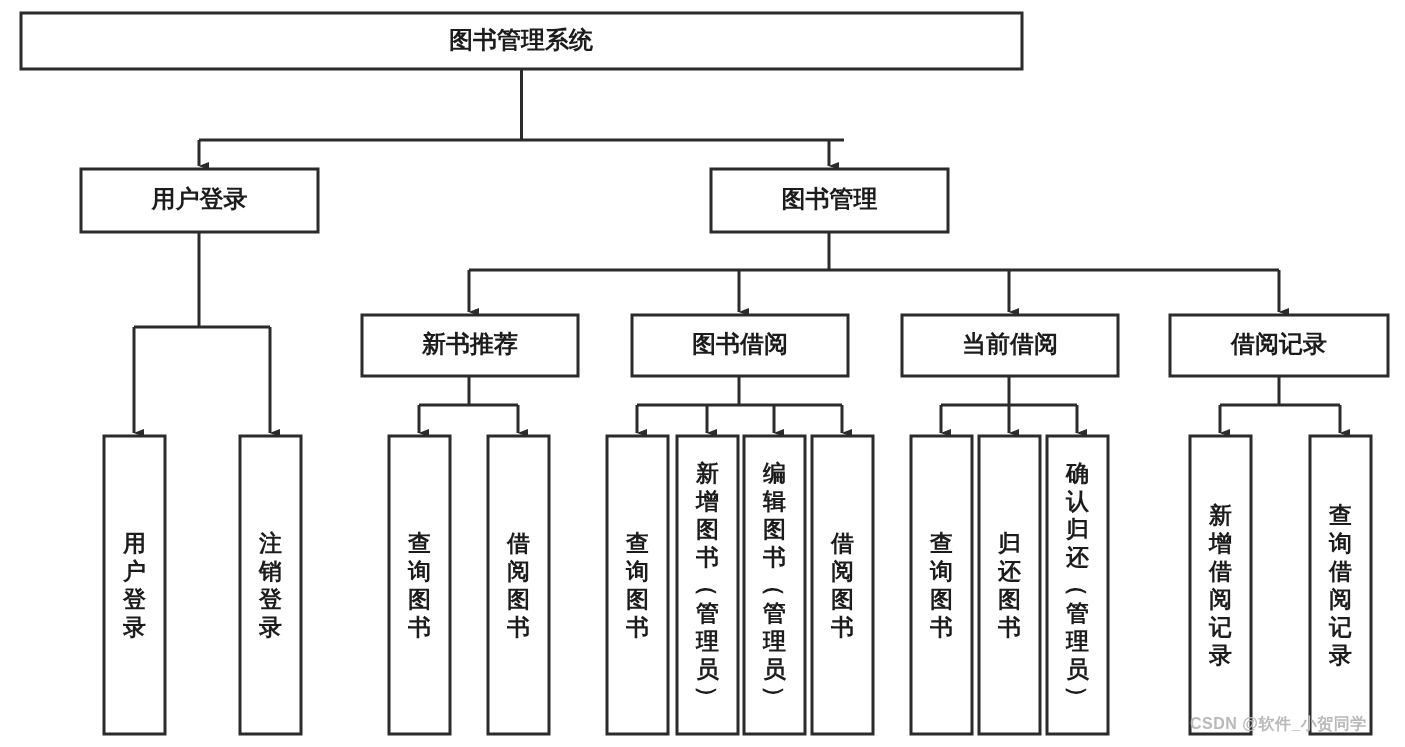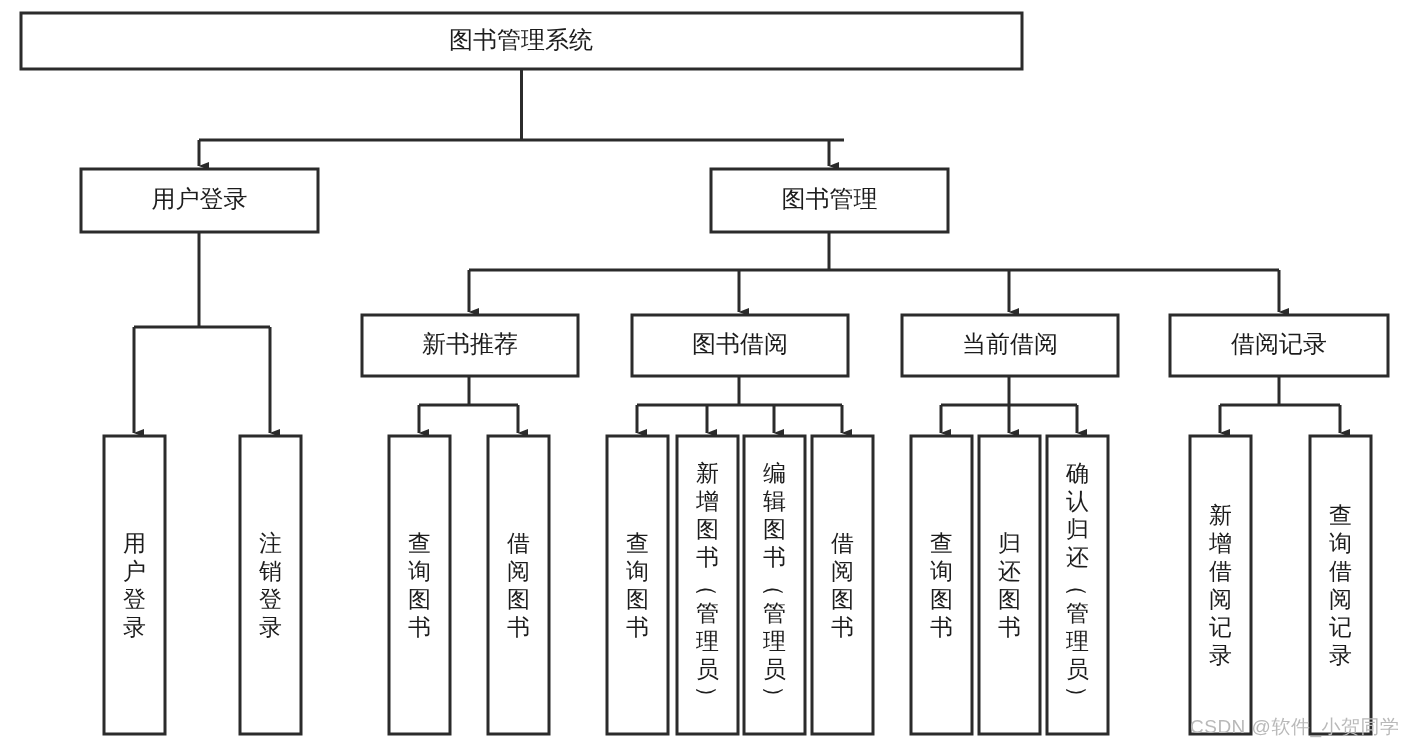--- a/index.html
+++ b/index.html
@@ -9,20 +9,21 @@
   }
   body {
     font-family: "Liberation Sans", "DejaVu Sans", sans-serif;
   }
   #stage {
     position: relative;
     width: 1405px;
     height: 747px;
     background: #ffffff;
     overflow: hidden;
+    font-weight: bold;
   }
   svg#diagram {
     position: absolute;
     left: 0;
     top: 0;
     width: 1405px;
     height: 747px;
     display: block;
   }
   .node-rect {
@@ -61,21 +62,21 @@
     text-align: center;
     pointer-events: none;
     white-space: pre;
   }
   .leaf-label-v span {
     display: block;
   }
   .watermark {
     position: absolute;
     font-family: "Liberation Sans", "DejaVu Sans", sans-serif;
-    font-size: 19px;
+    font-size: 16px;
     color: #b9b9b9;
     letter-spacing: 0.5px;
     white-space: nowrap;
     user-select: none;
   }
 </style>
 </head>
 <body>
 
 <div id="stage">

